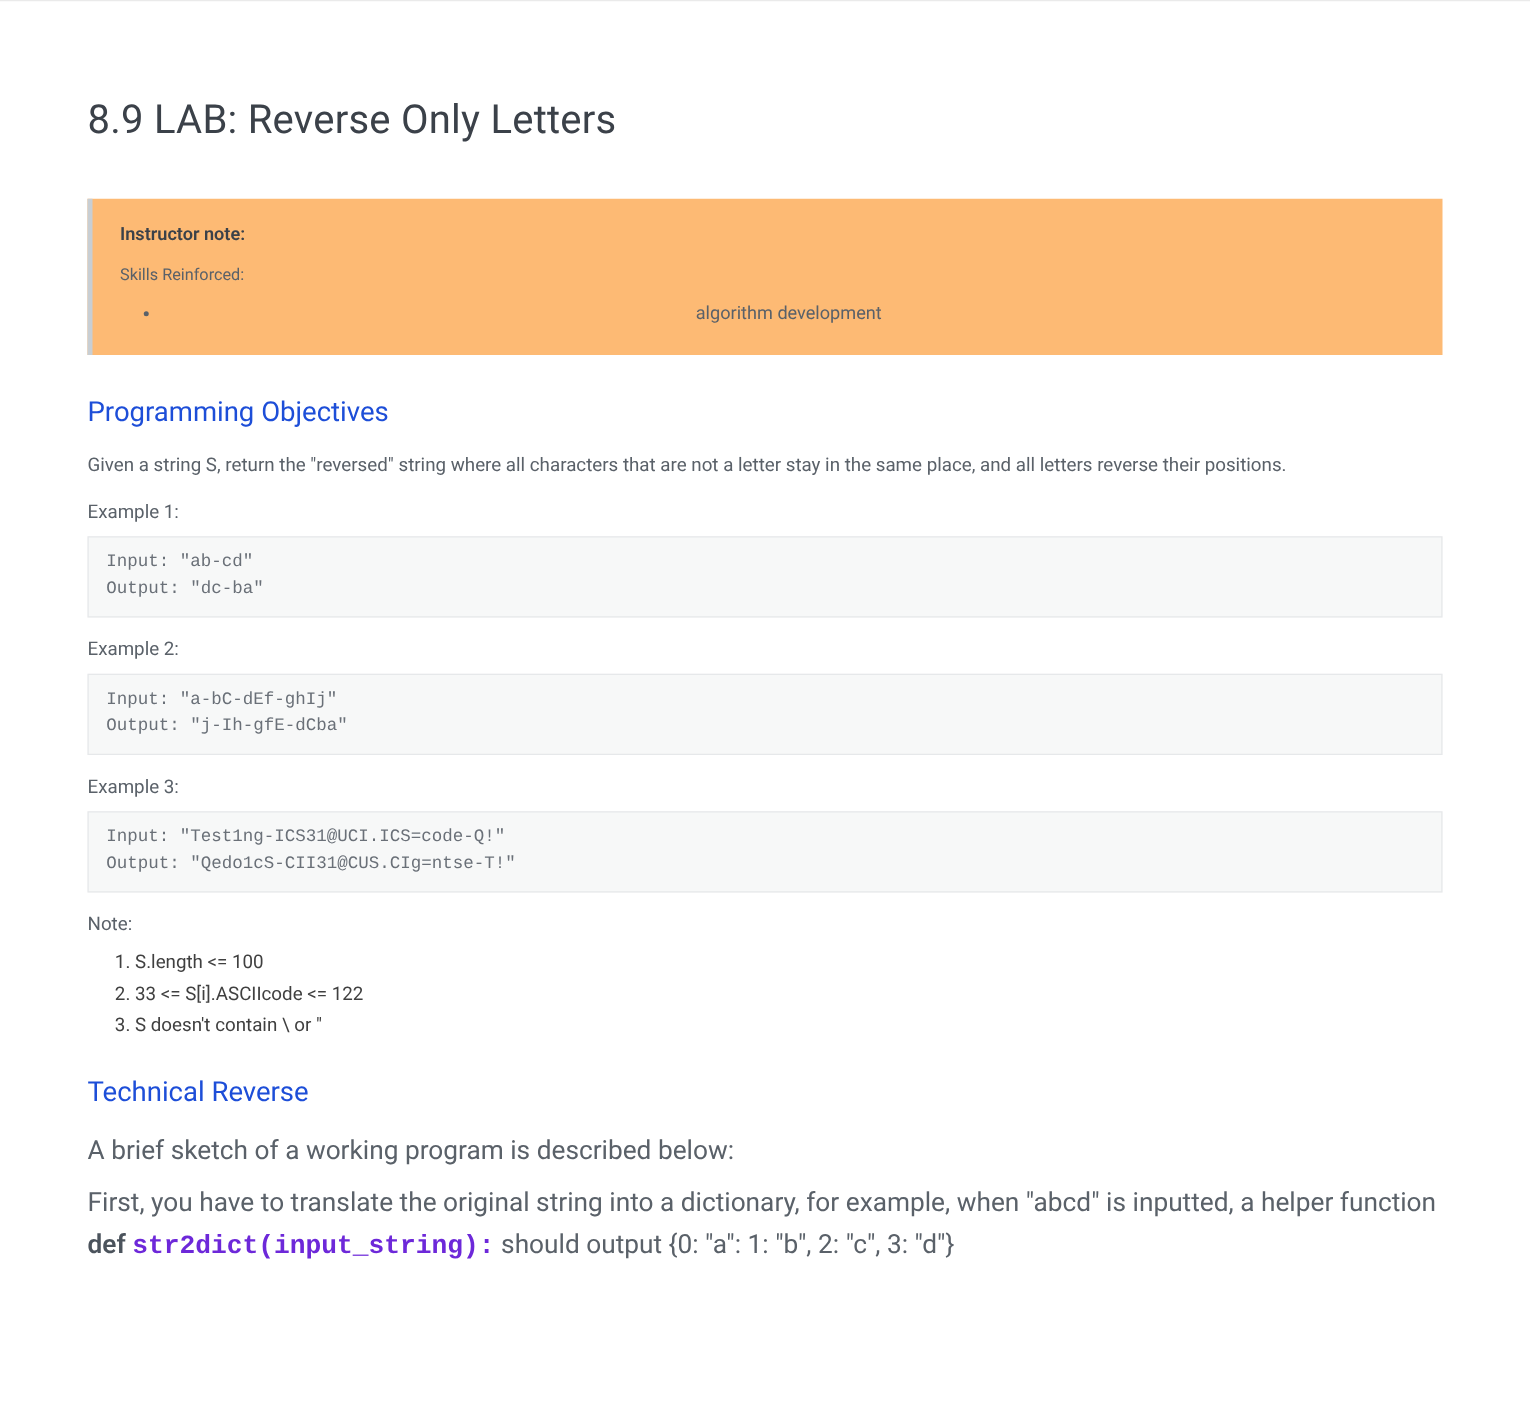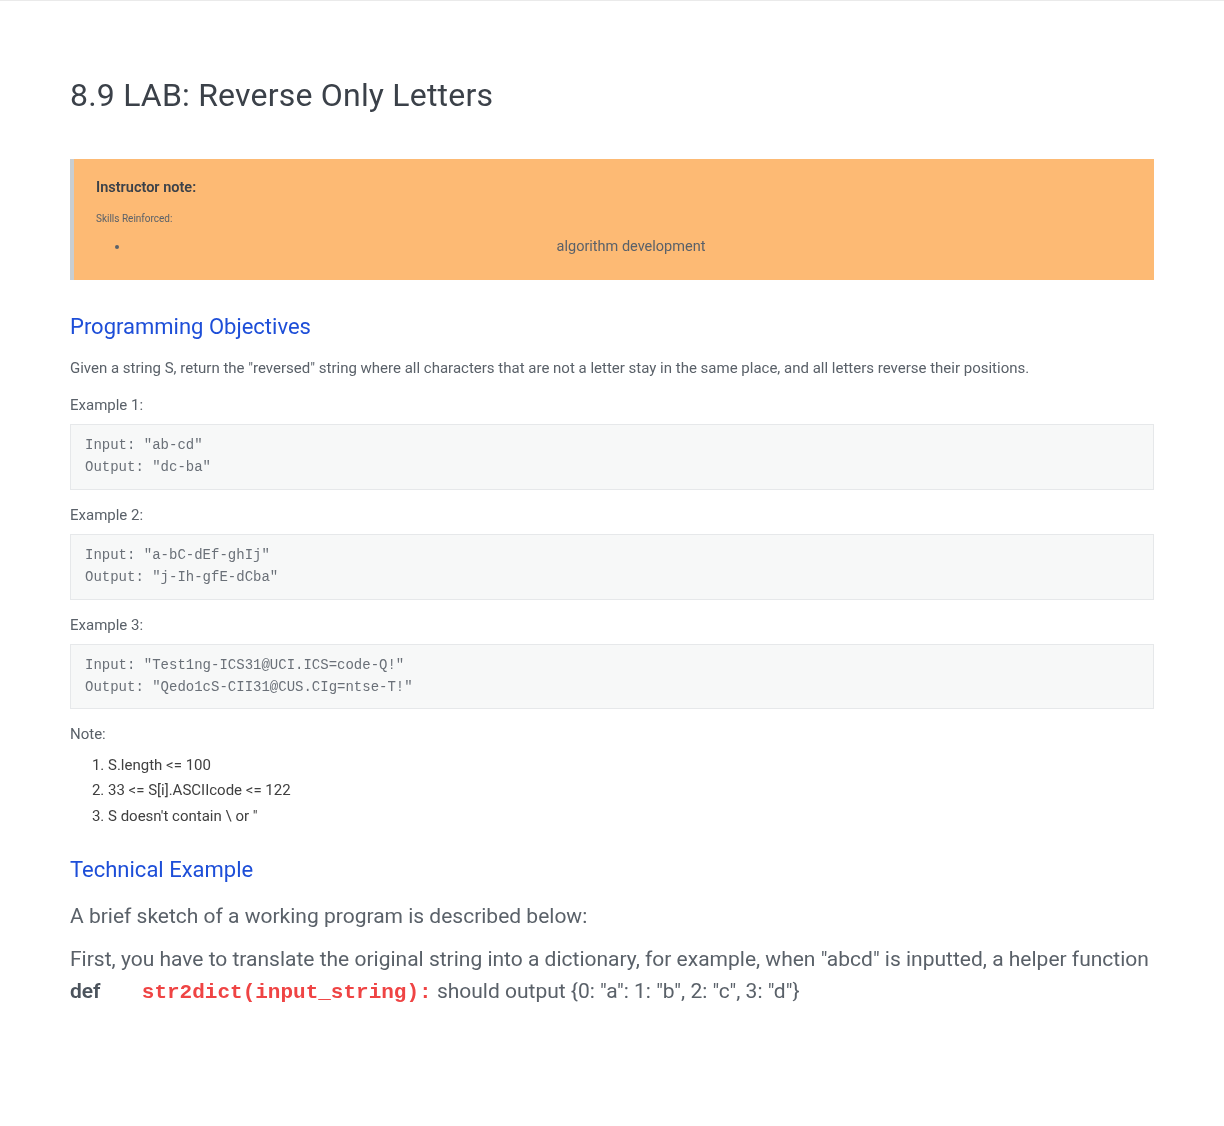--- a/index.html
+++ b/index.html
@@ -33,21 +33,21 @@
   }
   .instructor-note .note-label {
     font-weight: 600;
     color: #3b4149;
     margin-bottom: 12px;
     font-size: 14.5px;
   }
   .instructor-note .skills-label {
     color: #5a6169;
     margin-bottom: 10px;
-    font-size: 10px;
+    font-size: 13px;
   }
   .instructor-note ul {
     margin: 6px 0 0 0;
     padding-left: 34px;
     color: #5a6169;
   }
   .instructor-note ul li {
     font-size: 14.5px;
     margin: 4px 0;
     text-align: center;
@@ -95,22 +95,21 @@
     margin: 10px 0;
     line-height: 1.55;
   }
   .tech-para .kw {
     font-weight: 600;
     color: #4b535c;
   }
   .tech-para .code-inline {
     font-family: "Courier New", Courier, monospace;
     font-weight: 600;
-    color: #ef4444;
-    margin-left: 36px;
+    color: #6d28d9;
   }
 </style>
 </head>
 <body>
 
 <div class="page">
 
   <h1 class="title">8.9 LAB: Reverse Only Letters</h1>
 
   <div class="instructor-note">
@@ -137,21 +136,21 @@
   <pre class="codeblock">Input: "Test1ng-ICS31@UCI.ICS=code-Q!"
 Output: "Qedo1cS-CII31@CUS.CIg=ntse-T!"</pre>
 
   <p class="example-label">Note:</p>
   <ol class="notes">
     <li>S.length &lt;= 100</li>
     <li>33 &lt;= S[i].ASCIIcode &lt;= 122</li>
     <li>S doesn't contain \ or "</li>
   </ol>
 
-  <h2 class="section">Technical Example</h2>
+  <h2 class="section">Technical Reverse</h2>
 
   <p class="tech-para">A brief sketch of a working program is described below:</p>
 
   <p class="tech-para">
     <span>First, you have to translate the original string into a dictionary, for example, when "abcd" is inputted, a helper function </span><span class="kw">def</span>
     <span class="code-inline">str2dict(input_string):</span><span> should output {0: "a": 1: "b", 2: "c", 3: "d"}</span>
   </p>
 
 </div>
 

